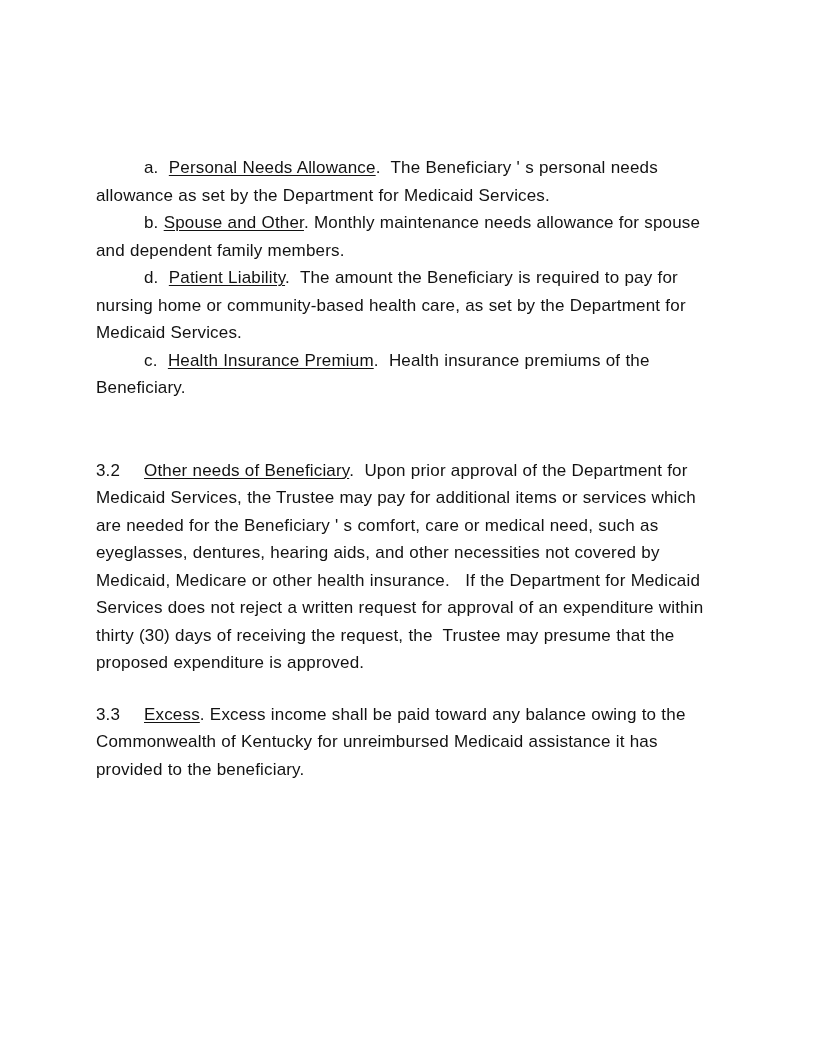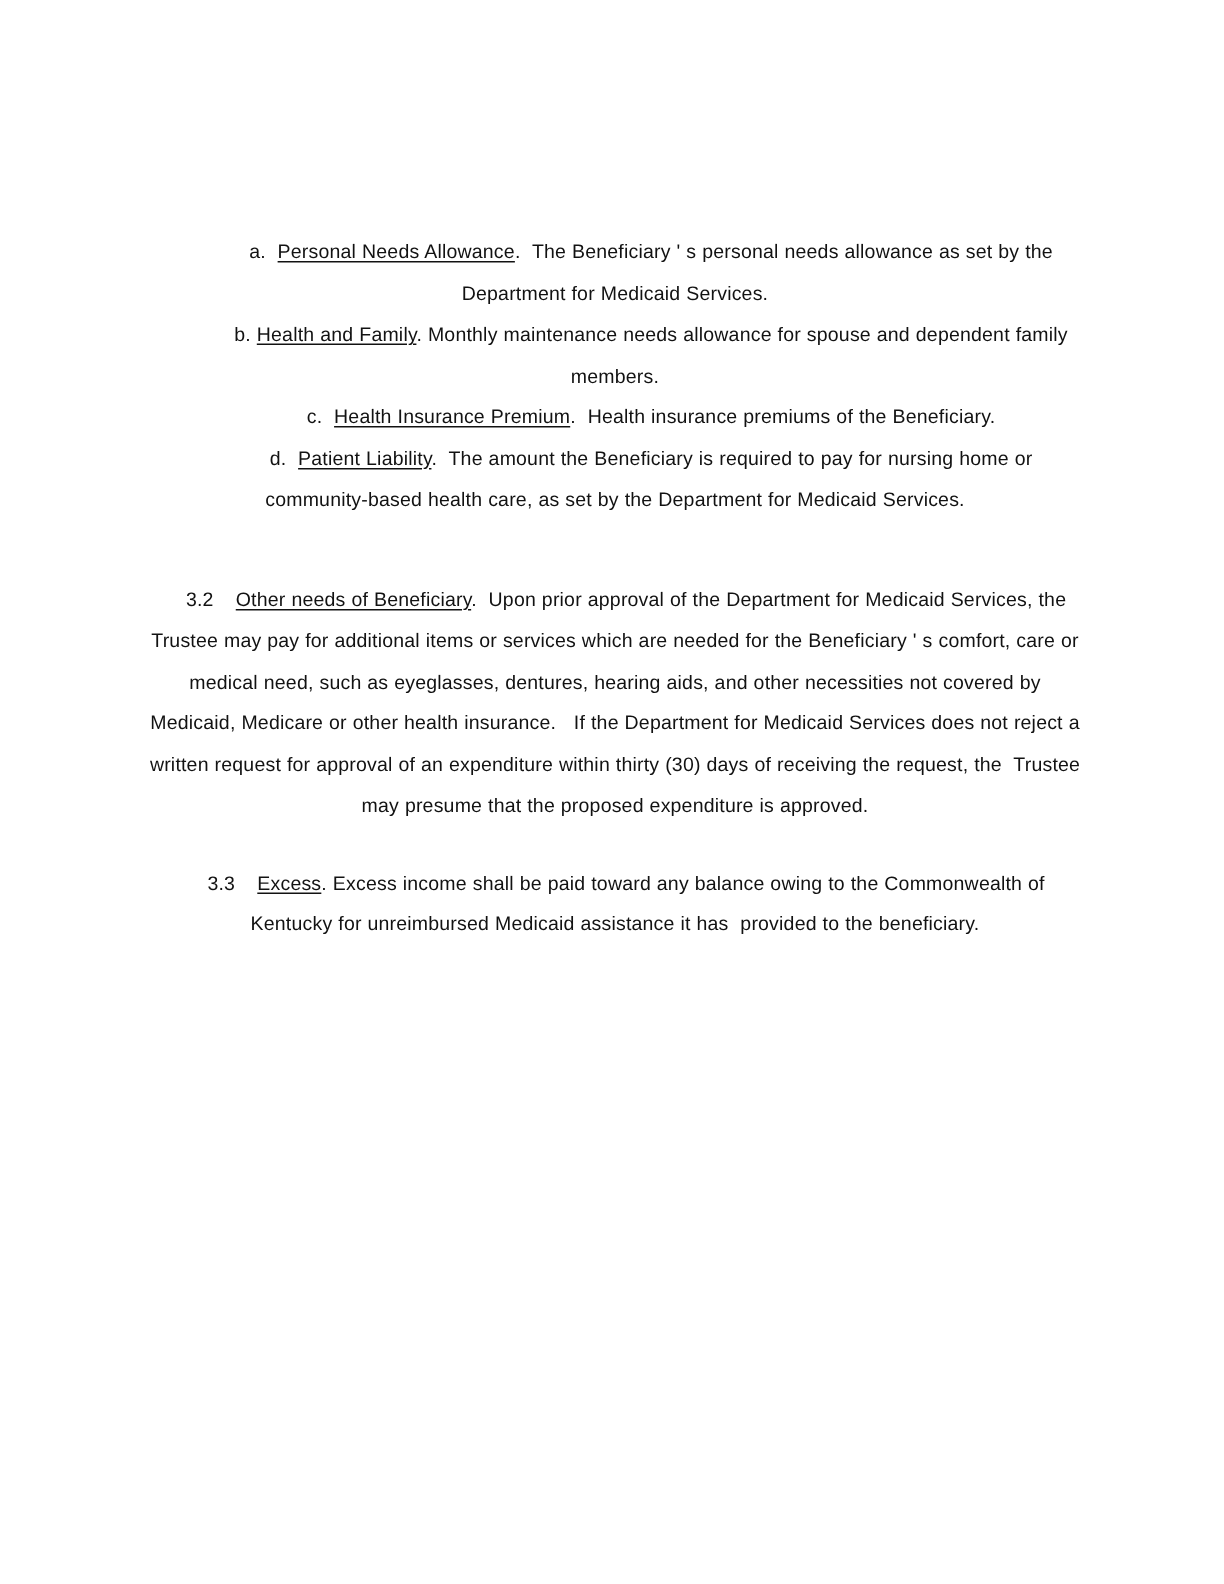--- a/index.html
+++ b/index.html
@@ -19,24 +19,24 @@
     overflow: hidden;
   }
   .doc-body {
     position: absolute;
     left: 96px;
     top: 154px;
     width: 628px;
   }
   .para {
     margin: 0;
-    font-size: 13px;
+    font-size: 17px;
     line-height: 27.5px;
     color: #121212;
-    text-align: center;
+    text-align: left;
     letter-spacing: 0.01em;
     word-spacing: 0.015em;
     -webkit-font-smoothing: antialiased;
   }
   
   .sub-item {
     text-indent: 48px;
   }
   
   .section {
@@ -44,44 +44,44 @@
   }
   .section-num {
     display: inline-block;
     width: 48px;
   }
   .run-in {
     text-decoration: underline;
     text-decoration-thickness: 1px;
     text-underline-offset: 2px;
   }
-  .gap-before-3-2 { margin-top: 39px; }
+  .gap-before-3-2 { margin-top: 55px; }
   .gap-before-3-3 { margin-top: 24px; }
   .nowrap-label { white-space: nowrap; }
 </style>
 </head>
 <body>
 
 <div class="page">
   <div class="doc-body">
 
     <p class="para sub-item">
       <span class="nowrap-label">a.</span><span style="white-space: pre-wrap;">  </span><span class="run-in">Personal Needs Allowance</span><span style="white-space: pre-wrap;">.  The Beneficiary ' s personal needs allowance as set by the Department for Medicaid Services.</span>
     </p>
 
     <p class="para sub-item">
-      <span class="nowrap-label">b.</span><span style="white-space: pre-wrap;"> </span><span class="run-in">Health and Family</span><span style="white-space: pre-wrap;">. Monthly maintenance needs allowance for spouse and dependent family members.</span>
+      <span class="nowrap-label">b.</span><span style="white-space: pre-wrap;"> </span><span class="run-in">Spouse and Other</span><span style="white-space: pre-wrap;">. Monthly maintenance needs allowance for spouse and dependent family members.</span>
+    </p>
+
+    <p class="para sub-item">
+      <span class="nowrap-label">d.</span><span style="white-space: pre-wrap;">  </span><span class="run-in">Patient Liability</span><span style="white-space: pre-wrap;">.  The amount the Beneficiary is required to pay for nursing home or community-based health care, as set by the Department for Medicaid Services.</span>
     </p>
 
     <p class="para sub-item">
       <span class="nowrap-label">c.</span><span style="white-space: pre-wrap;">  </span><span class="run-in">Health Insurance Premium</span><span style="white-space: pre-wrap;">.  Health insurance premiums of the Beneficiary.</span>
-    </p>
-
-    <p class="para sub-item">
-      <span class="nowrap-label">d.</span><span style="white-space: pre-wrap;">  </span><span class="run-in">Patient Liability</span><span style="white-space: pre-wrap;">.  The amount the Beneficiary is required to pay for nursing home or community-based health care, as set by the Department for Medicaid Services.</span>
     </p>
 
 
     <p class="para section gap-before-3-2">
       <span class="section-num">3.2</span><span class="run-in">Other needs of Beneficiary</span><span style="white-space: pre-wrap;">.  Upon prior approval of the Department for Medicaid Services, the Trustee may pay for additional items or services which are needed for the Beneficiary ' s comfort, care or medical need, such as eyeglasses, dentures, hearing aids, and other necessities not covered by Medicaid, Medicare or other health insurance.   If the Department for Medicaid Services does not reject a written request for approval of an expenditure within thirty (30) days of receiving the request, the  Trustee may presume that the proposed expenditure is approved.</span>
     </p>
 
     <p class="para section gap-before-3-3">
       <span class="section-num">3.3</span><span class="run-in">Excess</span><span style="white-space: pre-wrap;">. Excess income shall be paid toward any balance owing to the Commonwealth of Kentucky for unreimbursed Medicaid assistance it has  provided to the beneficiary.</span>
     </p>

